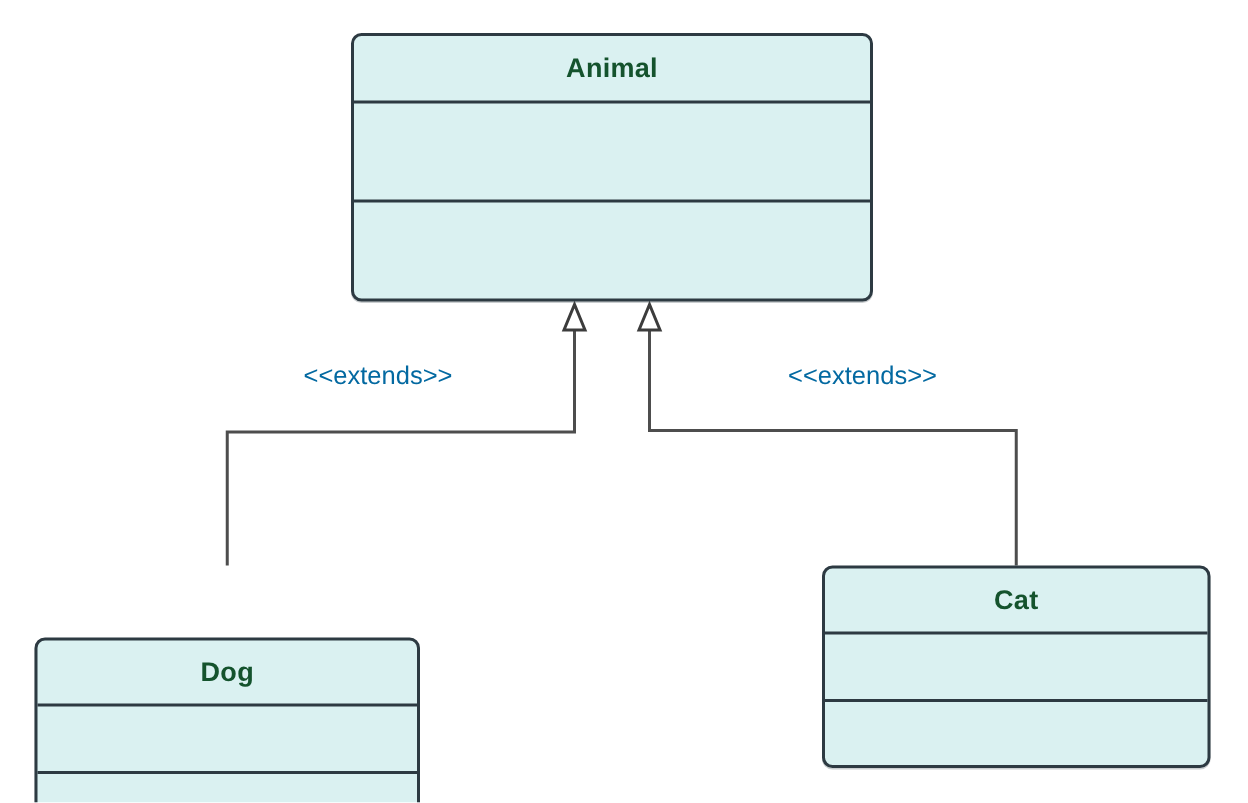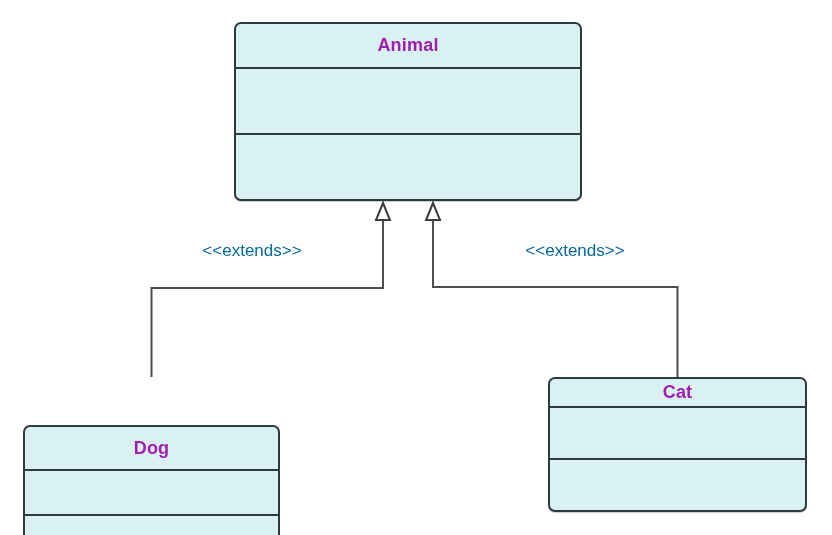--- a/index.html
+++ b/index.html
@@ -43,32 +43,32 @@
     box-shadow: 0 1px 0 rgba(45,58,66,0.25);
   }
   .class-box .title {
     flex: 0 0 auto;
     border-bottom: 2px solid #2d3a42;
     display: flex;
     align-items: center;
     justify-content: center;
     font-weight: bold;
     font-size: 18px;
-    color: #a21caf;
+    color: #14532d;
     letter-spacing: 0.2px;
   }
   .class-box .compartment { flex: 1 1 0; }
   .class-box .compartment.divided { border-bottom: 2px solid #2d3a42; }
 
   #box-animal { left: 234px; top: 22px; width: 348px; height: 179px; }
   #box-animal .title { height: 45px; }
   #box-dog { left: 23px; top: 377px; width: 257px; height: 135px; margin-top: 48px; }
   #box-dog .title { height: 44px; }
   #box-cat { left: 548px; top: 377px; width: 259px; height: 135px; }
-  #box-cat .title { height: 29px; }
+  #box-cat .title { height: 44px; }
 
   .edge-label {
     position: absolute;
     font-size: 17px;
     color: #0369a1;
     text-align: center;
     white-space: nowrap;
     line-height: 20px;
   }
   #label-extends-left  { left: 182px; top: 241px; width: 140px; }

